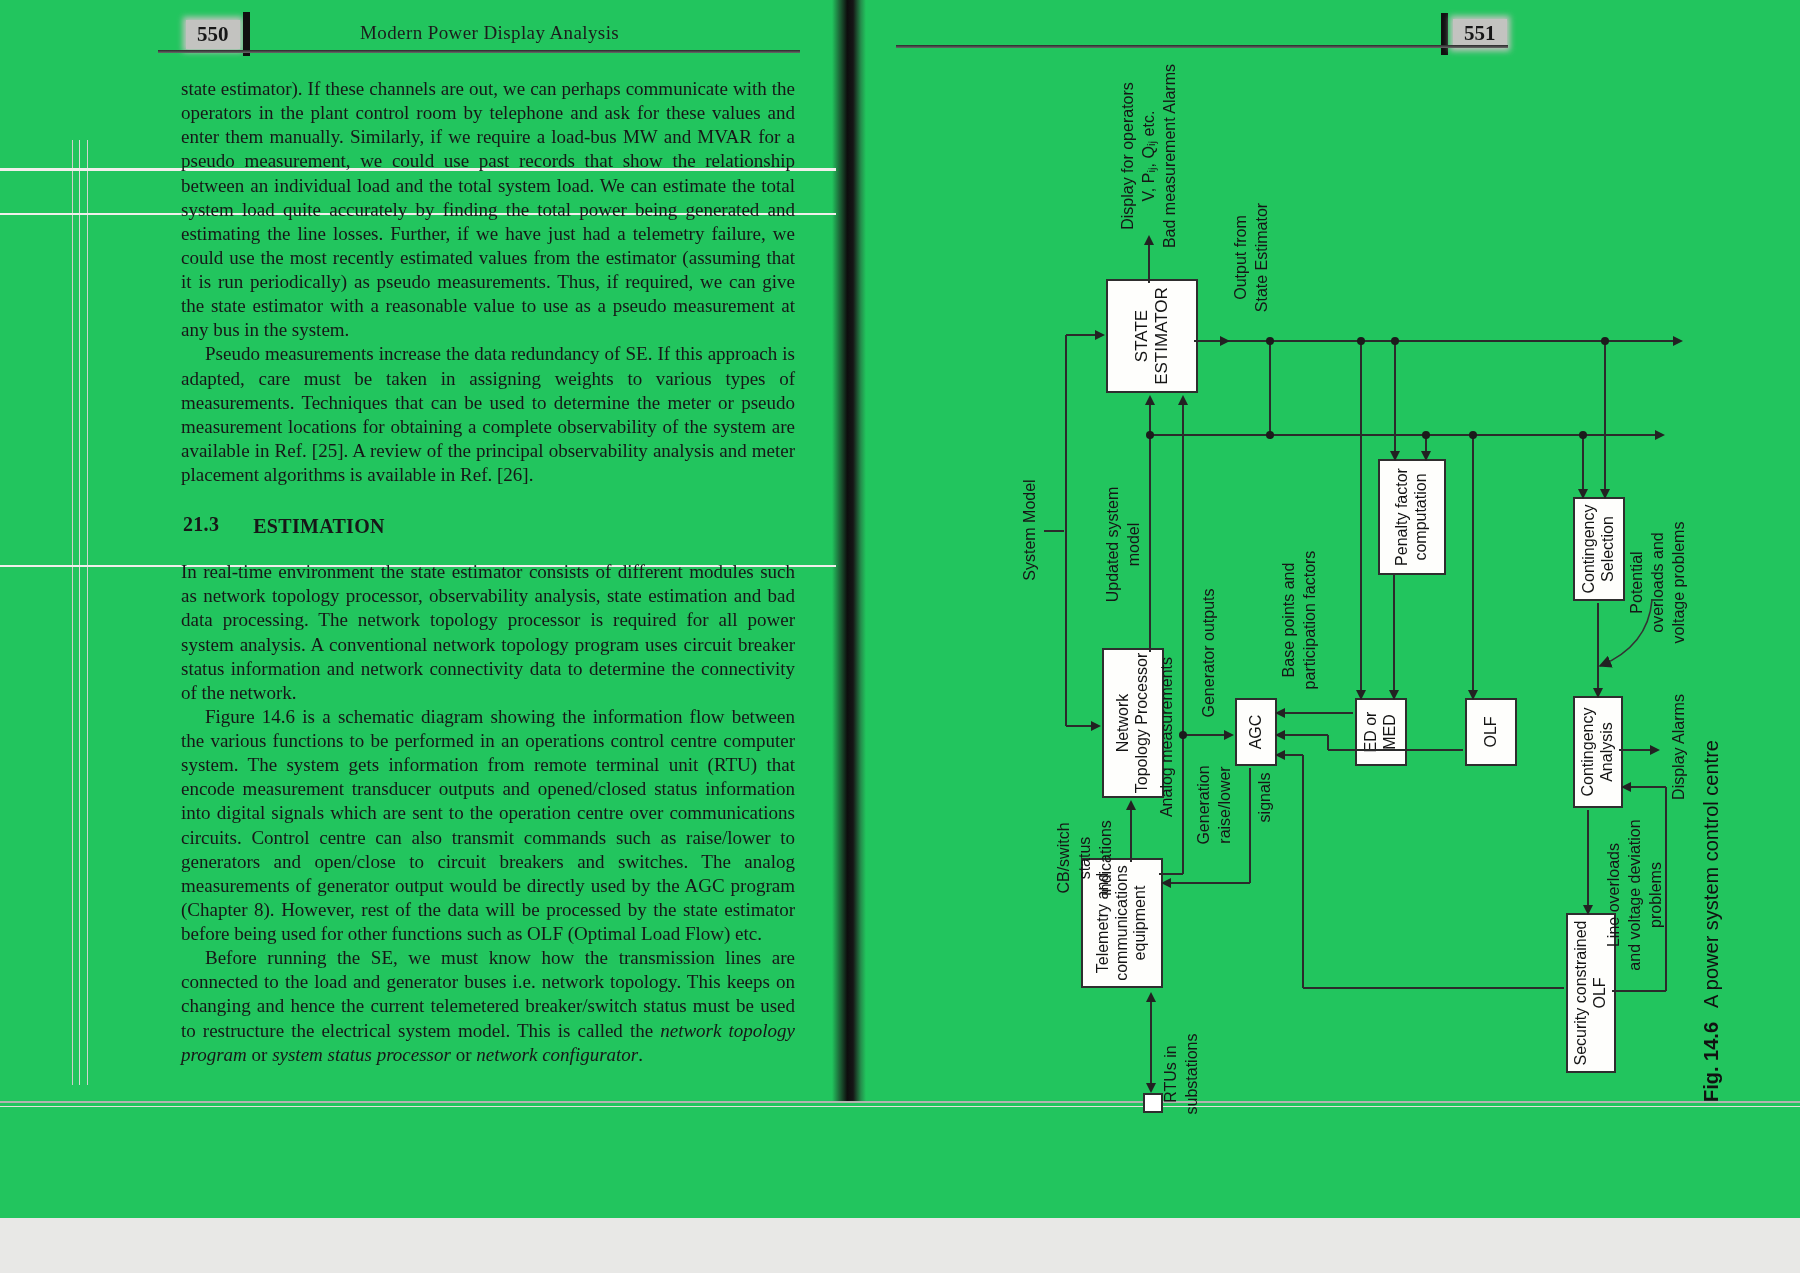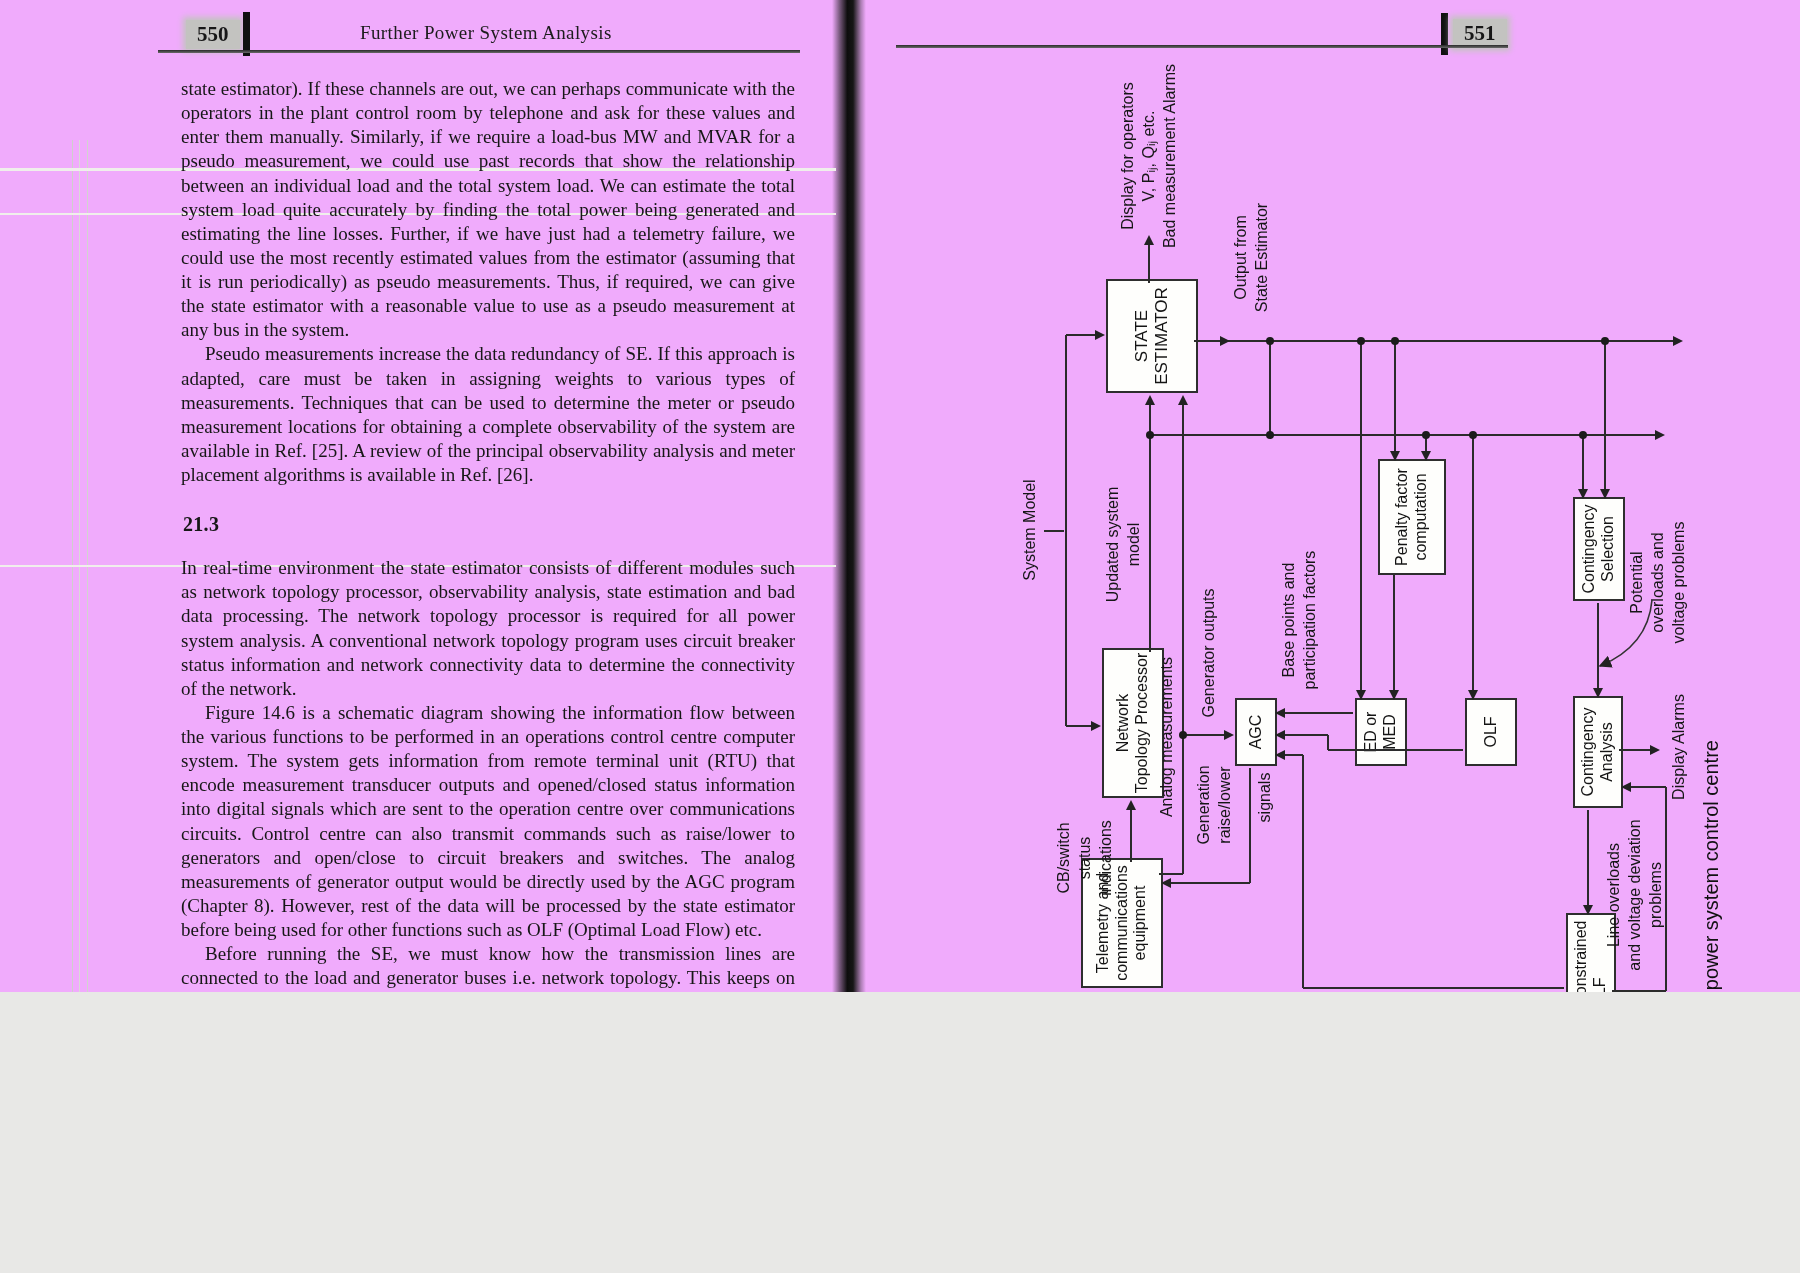--- a/index.html
+++ b/index.html
@@ -1,16 +1,16 @@
 <!DOCTYPE html>
 <html><head>
 <meta charset="utf-8">
 <style>
   html,body{margin:0;padding:0;background:#e8e8e6;}
-  .page{position:relative;width:1800px;height:992px;background:#f0abfc;overflow:hidden;
+  .page{position:relative;width:1800px;height:1218px;background:#22c55e;overflow:hidden;
         font-family:"Liberation Serif",serif;color:#171717;}
   
   .gutter{position:absolute;left:832px;top:0;width:34px;height:1102px;
       background:linear-gradient(90deg,rgba(40,40,40,0) 0%,rgba(25,25,25,.55) 22%,#0d0d0d 45%,#161616 62%,rgba(40,40,40,.35) 85%,rgba(40,40,40,0) 100%);}
   .edge{position:absolute;top:140px;height:945px;width:1px;background:#cfcfcc;}
   .streak{position:absolute;left:0;width:836px;background:#f0efeb;}
   .botrule{position:absolute;left:0;top:1101px;width:1800px;height:2px;background:#b3b3b0;}
   .botrule2{position:absolute;left:0;top:1106px;width:1800px;height:1px;background:#e2e2de;}
   .botband{position:absolute;left:0;top:1264px;width:1800px;height:9px;background:#cfcfcc;}
   
@@ -59,29 +59,30 @@
   <div class="edge" style="left:87px;background:#d3d3cf;"></div>
   <div class="streak" style="top:168px;height:3px;"></div>
   <div class="streak" style="top:213px;height:2px;"></div>
   <div class="streak" style="top:565px;height:2px;"></div>
   <div class="botrule"></div>
   <div class="botrule2"></div>
   <div class="botband"></div>
 
   <div class="pnum" style="left:186px;top:20px;">550</div>
   <div class="hbar" style="left:243px;top:12px;height:44px;"></div>
-  <div class="htitle" style="left:360px;top:22px;">Further Power System Analysis</div>
+  <div class="htitle" style="left:360px;top:22px;">Modern Power Display Analysis</div>
   <div class="hrule" style="left:158px;top:50px;width:642px;"></div>
 
   <div class="lp-body">
     <p>state estimator). If these channels are out, we can perhaps communicate with the operators in the plant control room by telephone and ask for these values and enter them manually. Similarly, if we require a load-bus MW and MVAR for a pseudo measurement, we could use past records that show the relationship between an individual load and the total system load. We can estimate the total system load quite accurately by finding the total power being generated and estimating the line losses. Further, if we have just had a telemetry failure, we could use the most recently estimated values from the estimator (assuming that it is run periodically) as pseudo measurements. Thus, if required, we can give the state estimator with a reasonable value to use as a pseudo measurement at any bus in the system.</p>
     <p class="indent">Pseudo measurements increase the data redundancy of SE. If this approach is adapted, care must be taken in assigning weights to various types of measurements. Techniques that can be used to determine the meter or pseudo measurement locations for obtaining a complete observability of the system are available in Ref. [25]. A review of the principal observability analysis and meter placement algorithms is available in Ref. [26].</p>
     <div class="sec-head">
       <span>21.3</span>
       <span class="sec-lines">
+        <span>ESTIMATION</span>
       </span>
     </div>
     <p>In real-time environment the state estimator consists of different modules such as network topology processor, observability analysis, state estimation and bad data processing. The network topology processor is required for all power system analysis. A conventional network topology program uses circuit breaker status information and network connectivity data to determine the connectivity of the network.</p>
     <p class="indent">Figure 14.6 is a schematic diagram showing the information flow between the various functions to be performed in an operations control centre computer system. The system gets information from remote terminal unit (RTU) that encode measurement transducer outputs and opened/closed status information into digital signals which are sent to the operation centre over communications circuits. Control centre can also transmit commands such as raise/lower to generators and open/close to circuit breakers and switches. The analog measurements of generator output would be directly used by the AGC program (Chapter 8). However, rest of the data will be processed by the state estimator before being used for other functions such as OLF (Optimal Load Flow) etc.</p>
     <p class="indent"><span>Before running the SE, we must know how the transmission lines are connected to the load and generator buses i.e. network topology. This keeps on changing and hence the current telemetered breaker/switch status must be used to restructure the electrical system model. This is called the </span><i>network topology program</i><span> or </span><i>system status processor</i><span> or </span><i>network configurator</i><span>.</span></p>
   </div>
 
   <div class="hbar" style="left:1441px;top:13px;height:42px;"></div>
   <div class="pnum" style="left:1453px;top:19px;text-align:right;">551</div>
   <div class="hrule" style="left:896px;top:45px;width:612px;"></div>

